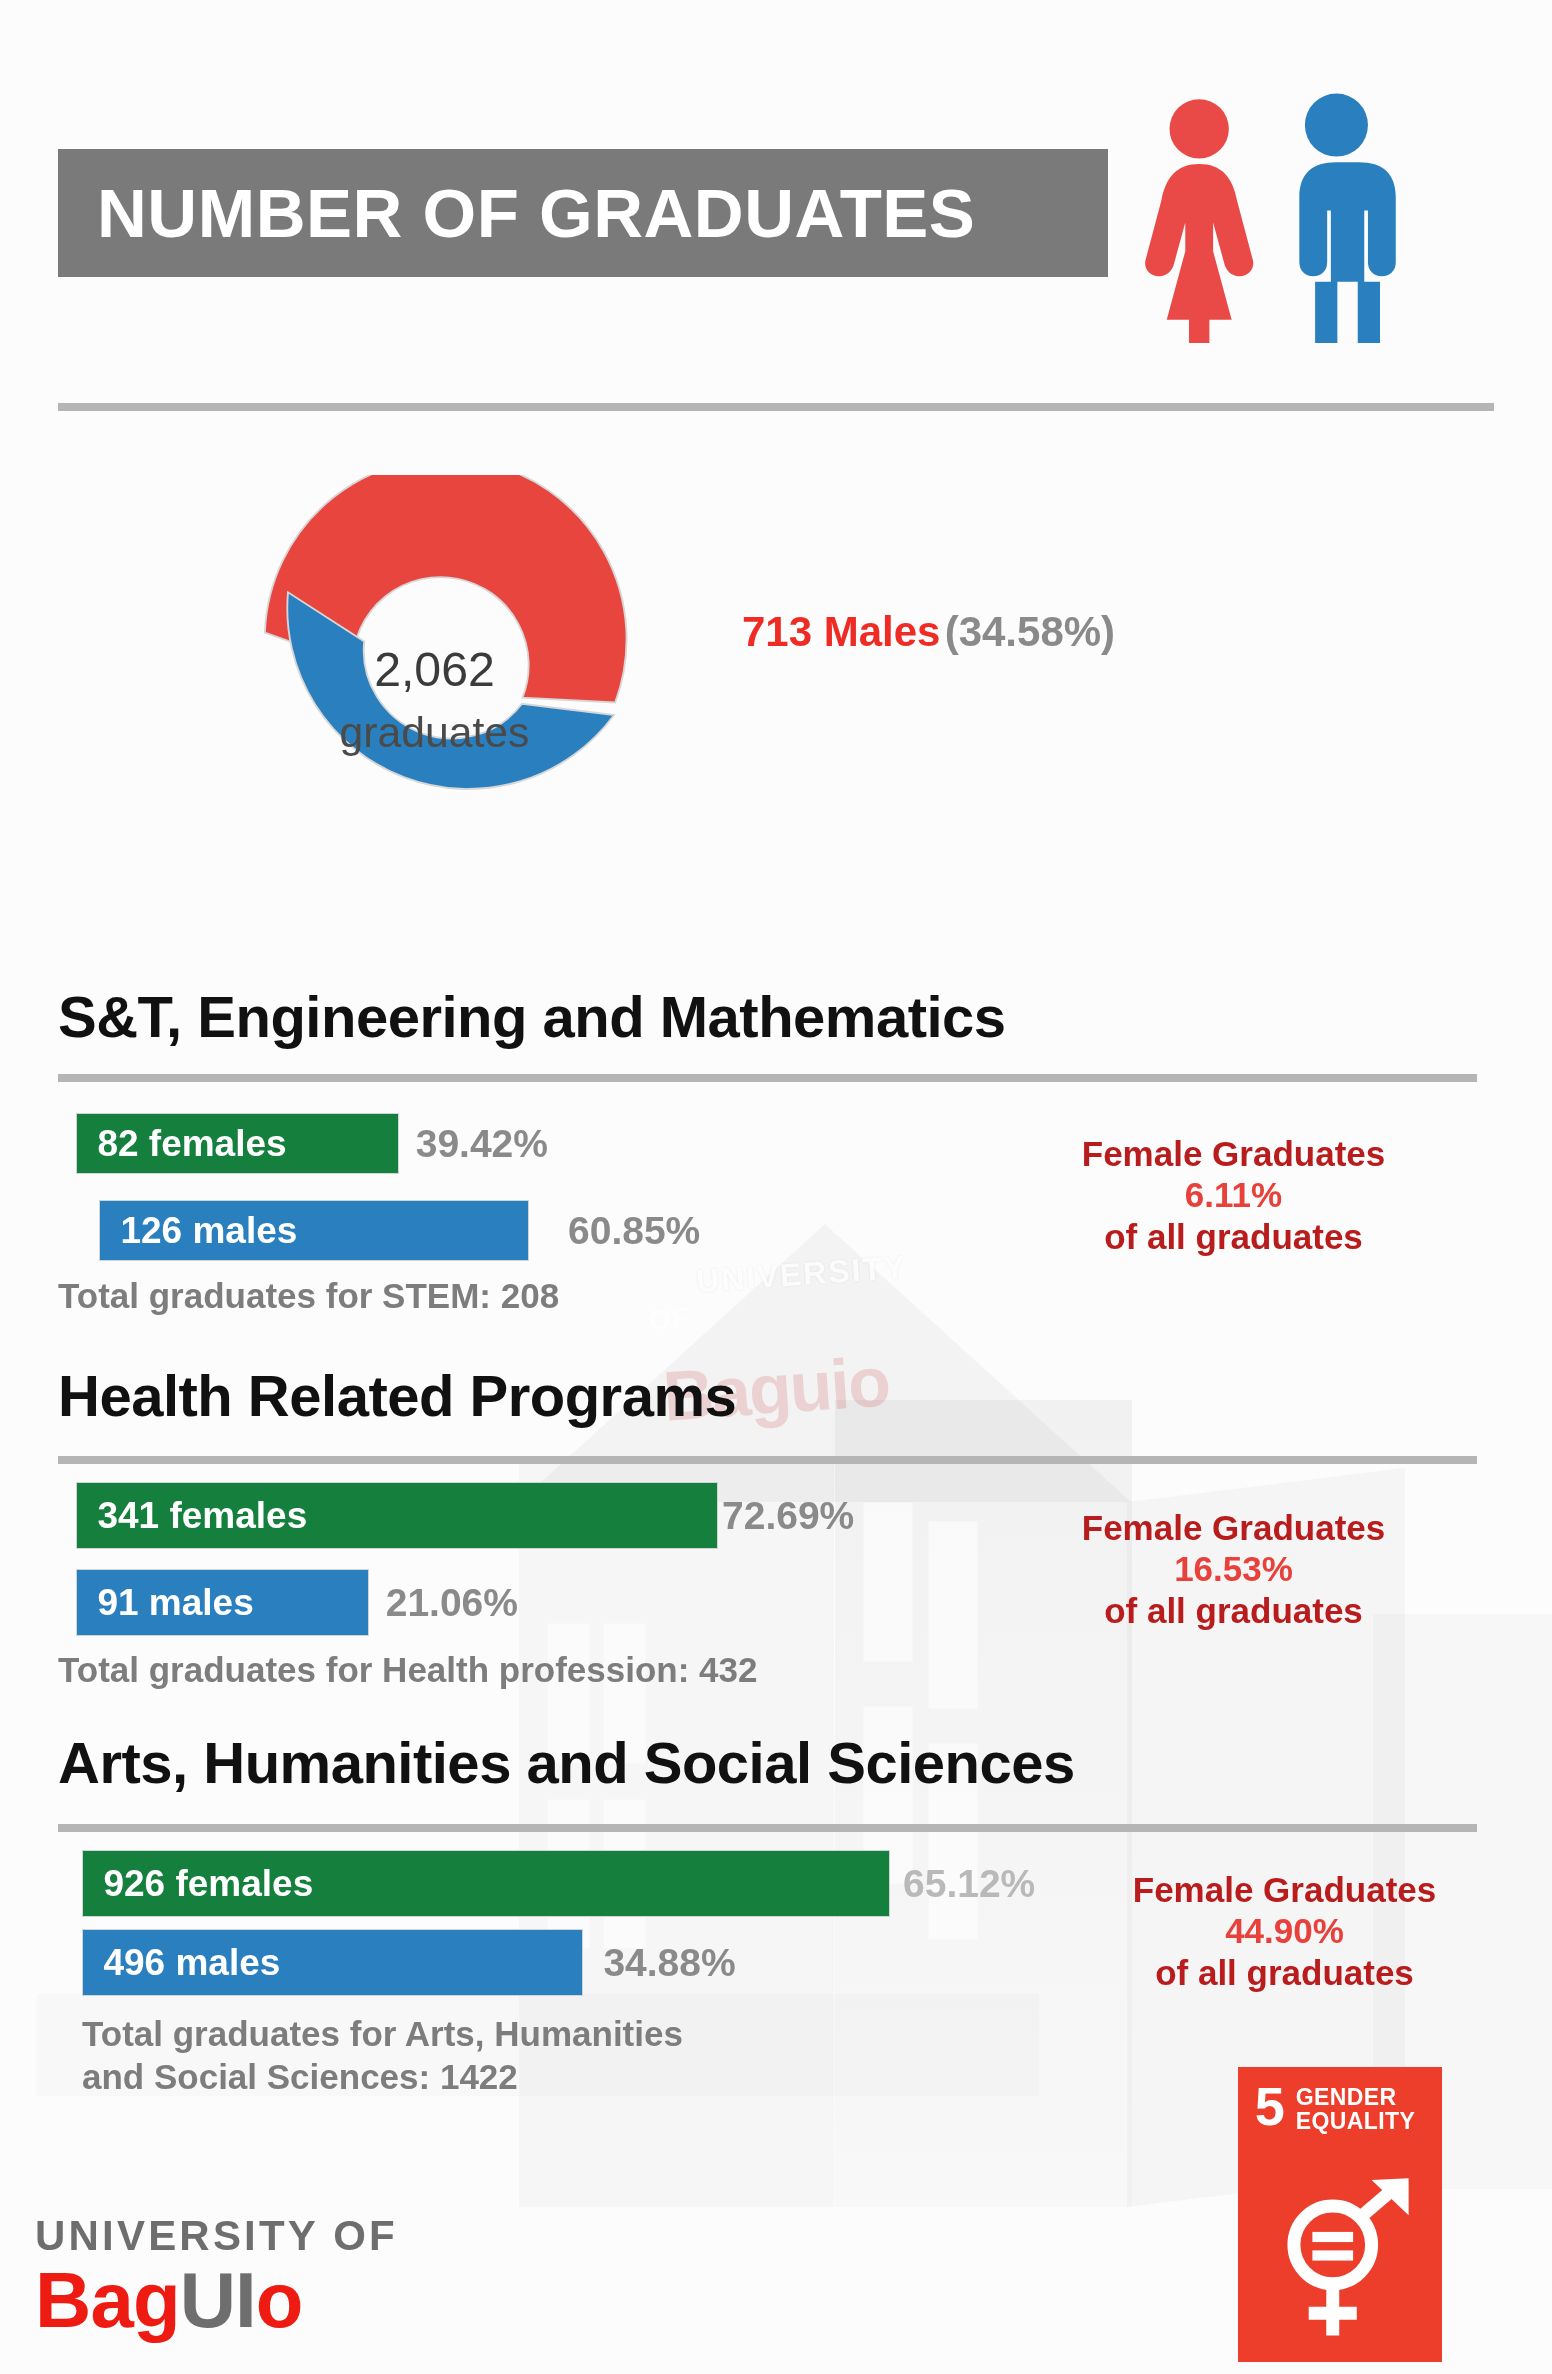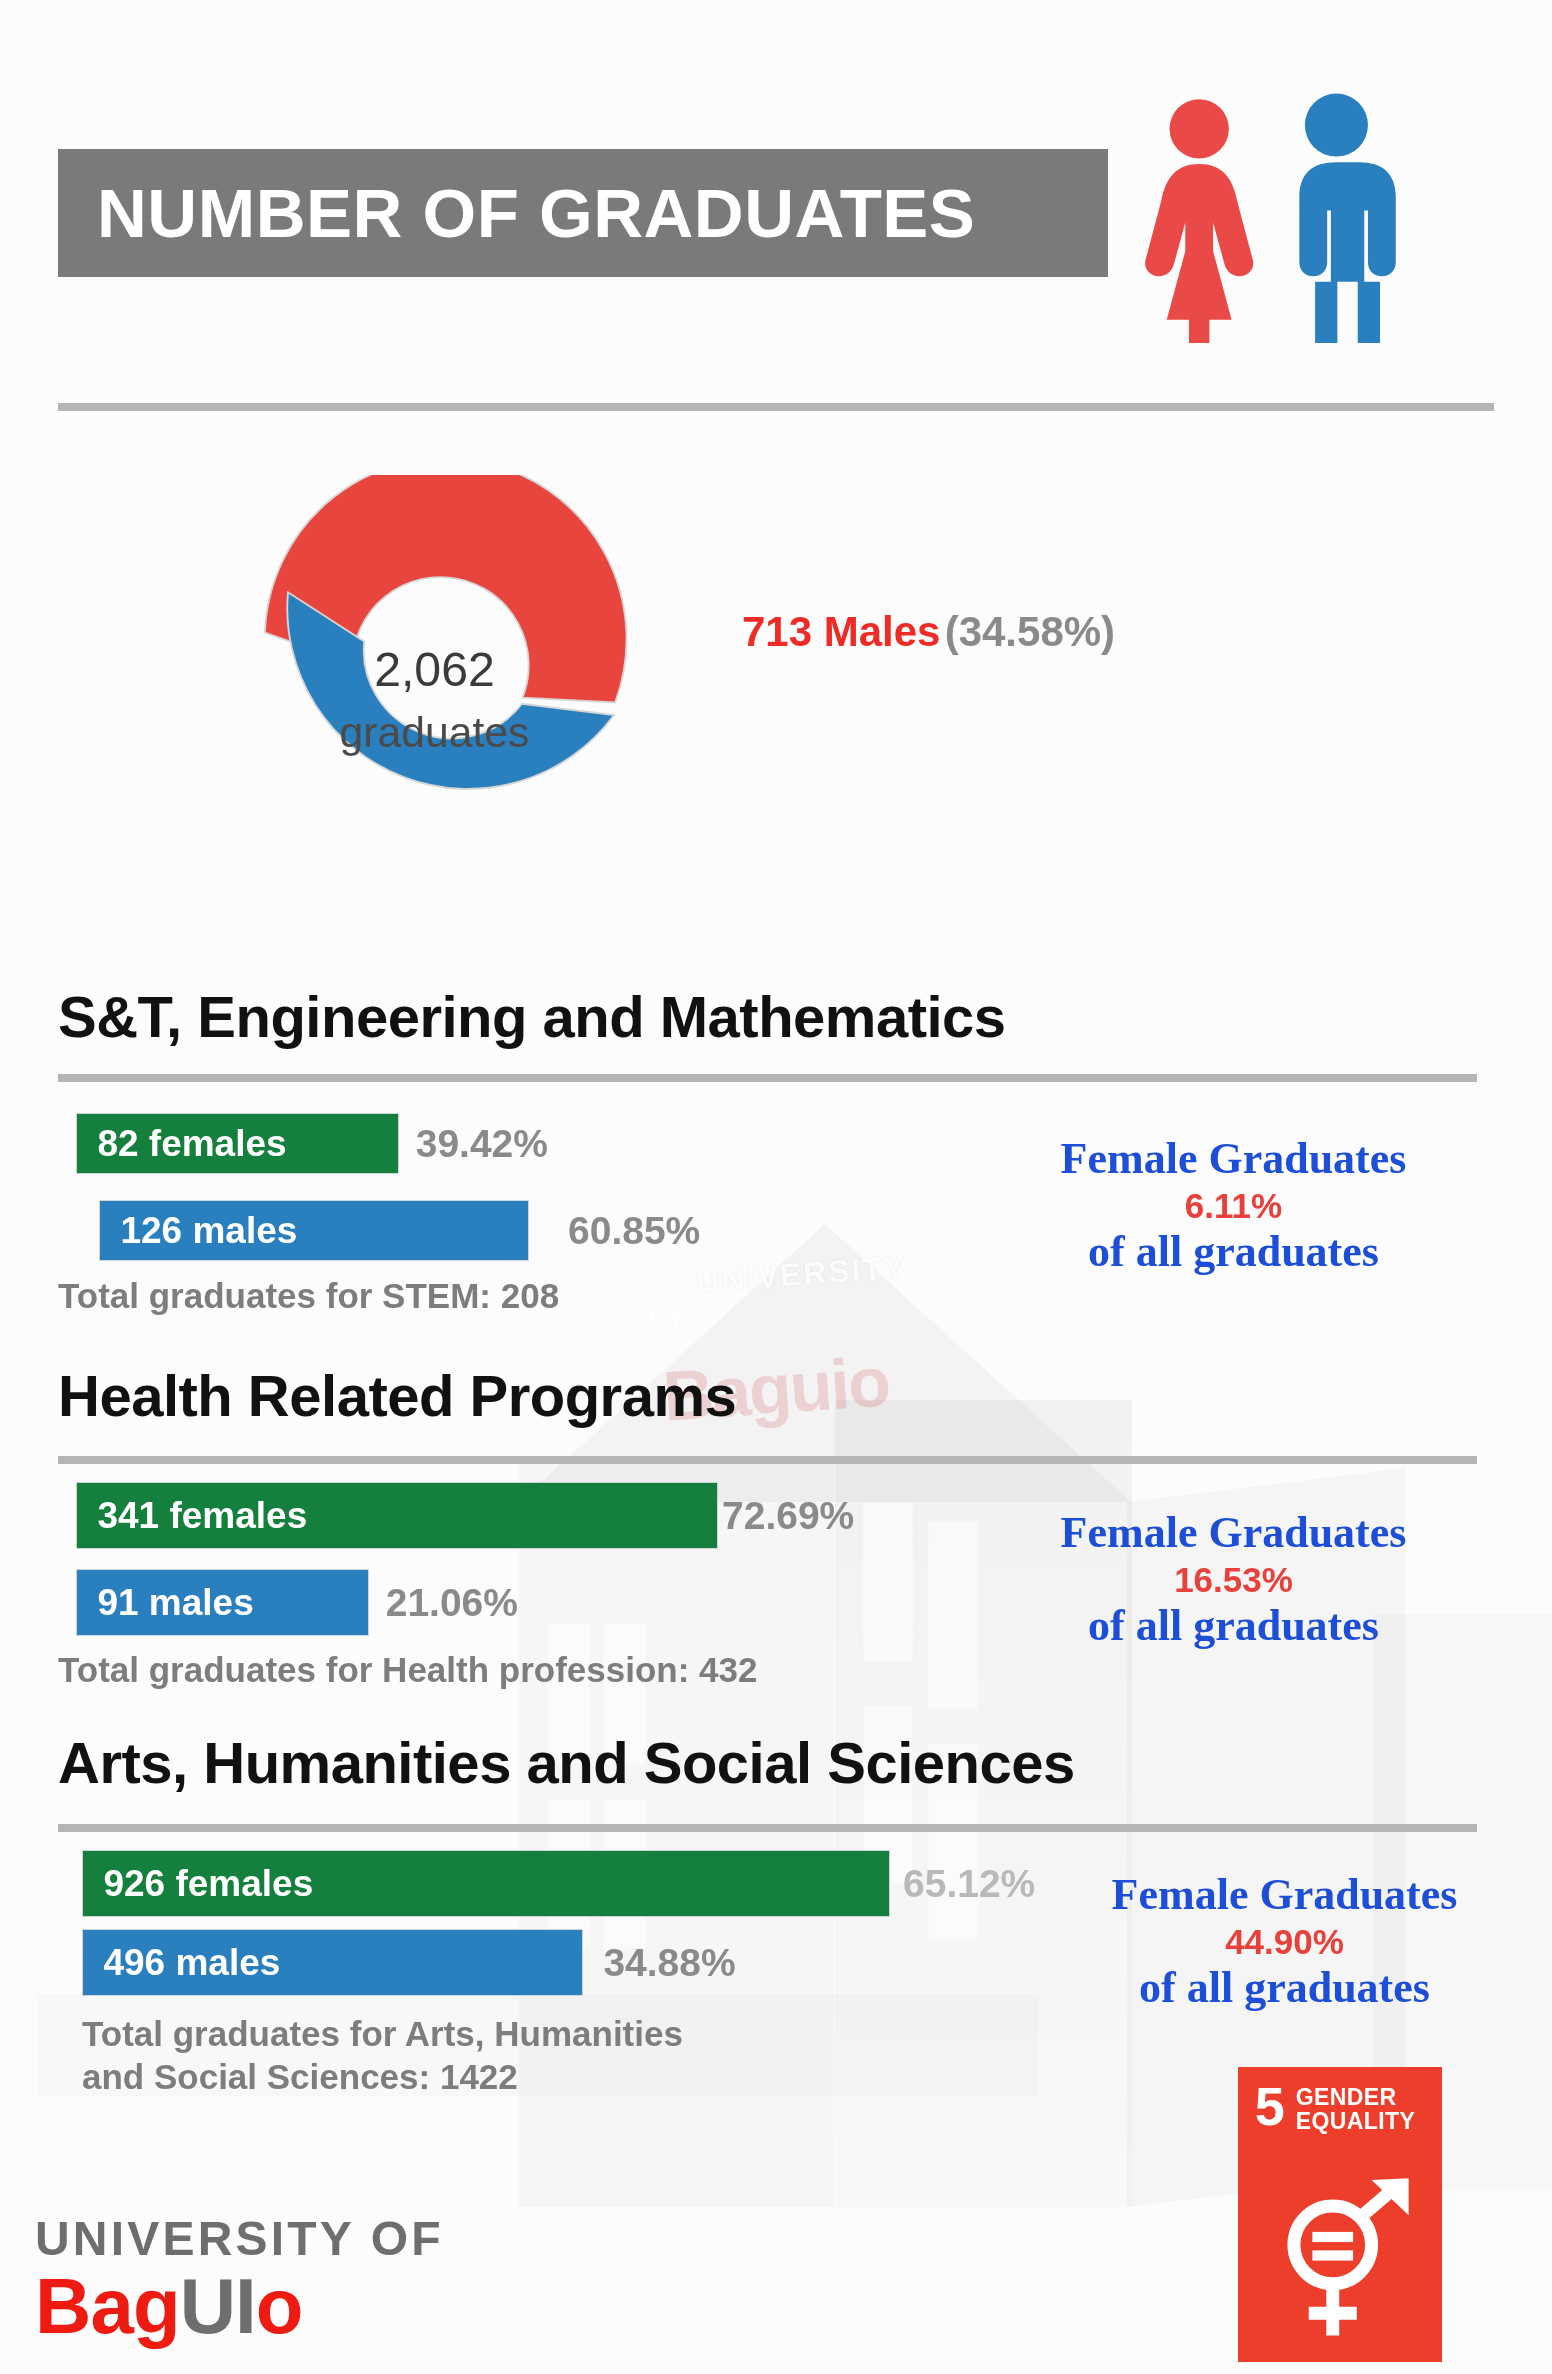--- a/index.html
+++ b/index.html
@@ -188,38 +188,37 @@
     line-height: 1.22;
     font-family: "Liberation Sans", sans-serif;
   }
   .callout {
     position: absolute;
     text-align: center;
     width: 427px;
     font-family: "Liberation Sans", sans-serif;
   }
   .callout .co-top, .callout .co-bot {
-    color: #1d4ed8;
-    font-size: 44px;
+    color: #b91c1c;
+    font-size: 35px;
     font-weight: bold;
     line-height: 1.18;
-    font-family: Liberation Serif, serif;
   }
   .callout .co-pct {
     color: #e8403a;
     font-size: 35px;
     font-weight: bold;
     line-height: 1.18;
   }
 
   
   .ub-logo { position: absolute; left: 35px; top: 2215px; }
   .ub-top {
     color: #6e6e6e;
-    font-size: 48px;
+    font-size: 42px;
     font-weight: bold;
     letter-spacing: 3.2px;
     font-family: "Liberation Sans", sans-serif;
     line-height: 1;
     text-align: center;
   }
   .ub-bot {
     font-size: 78px;
     font-weight: bold;
     letter-spacing: -0.9px;

